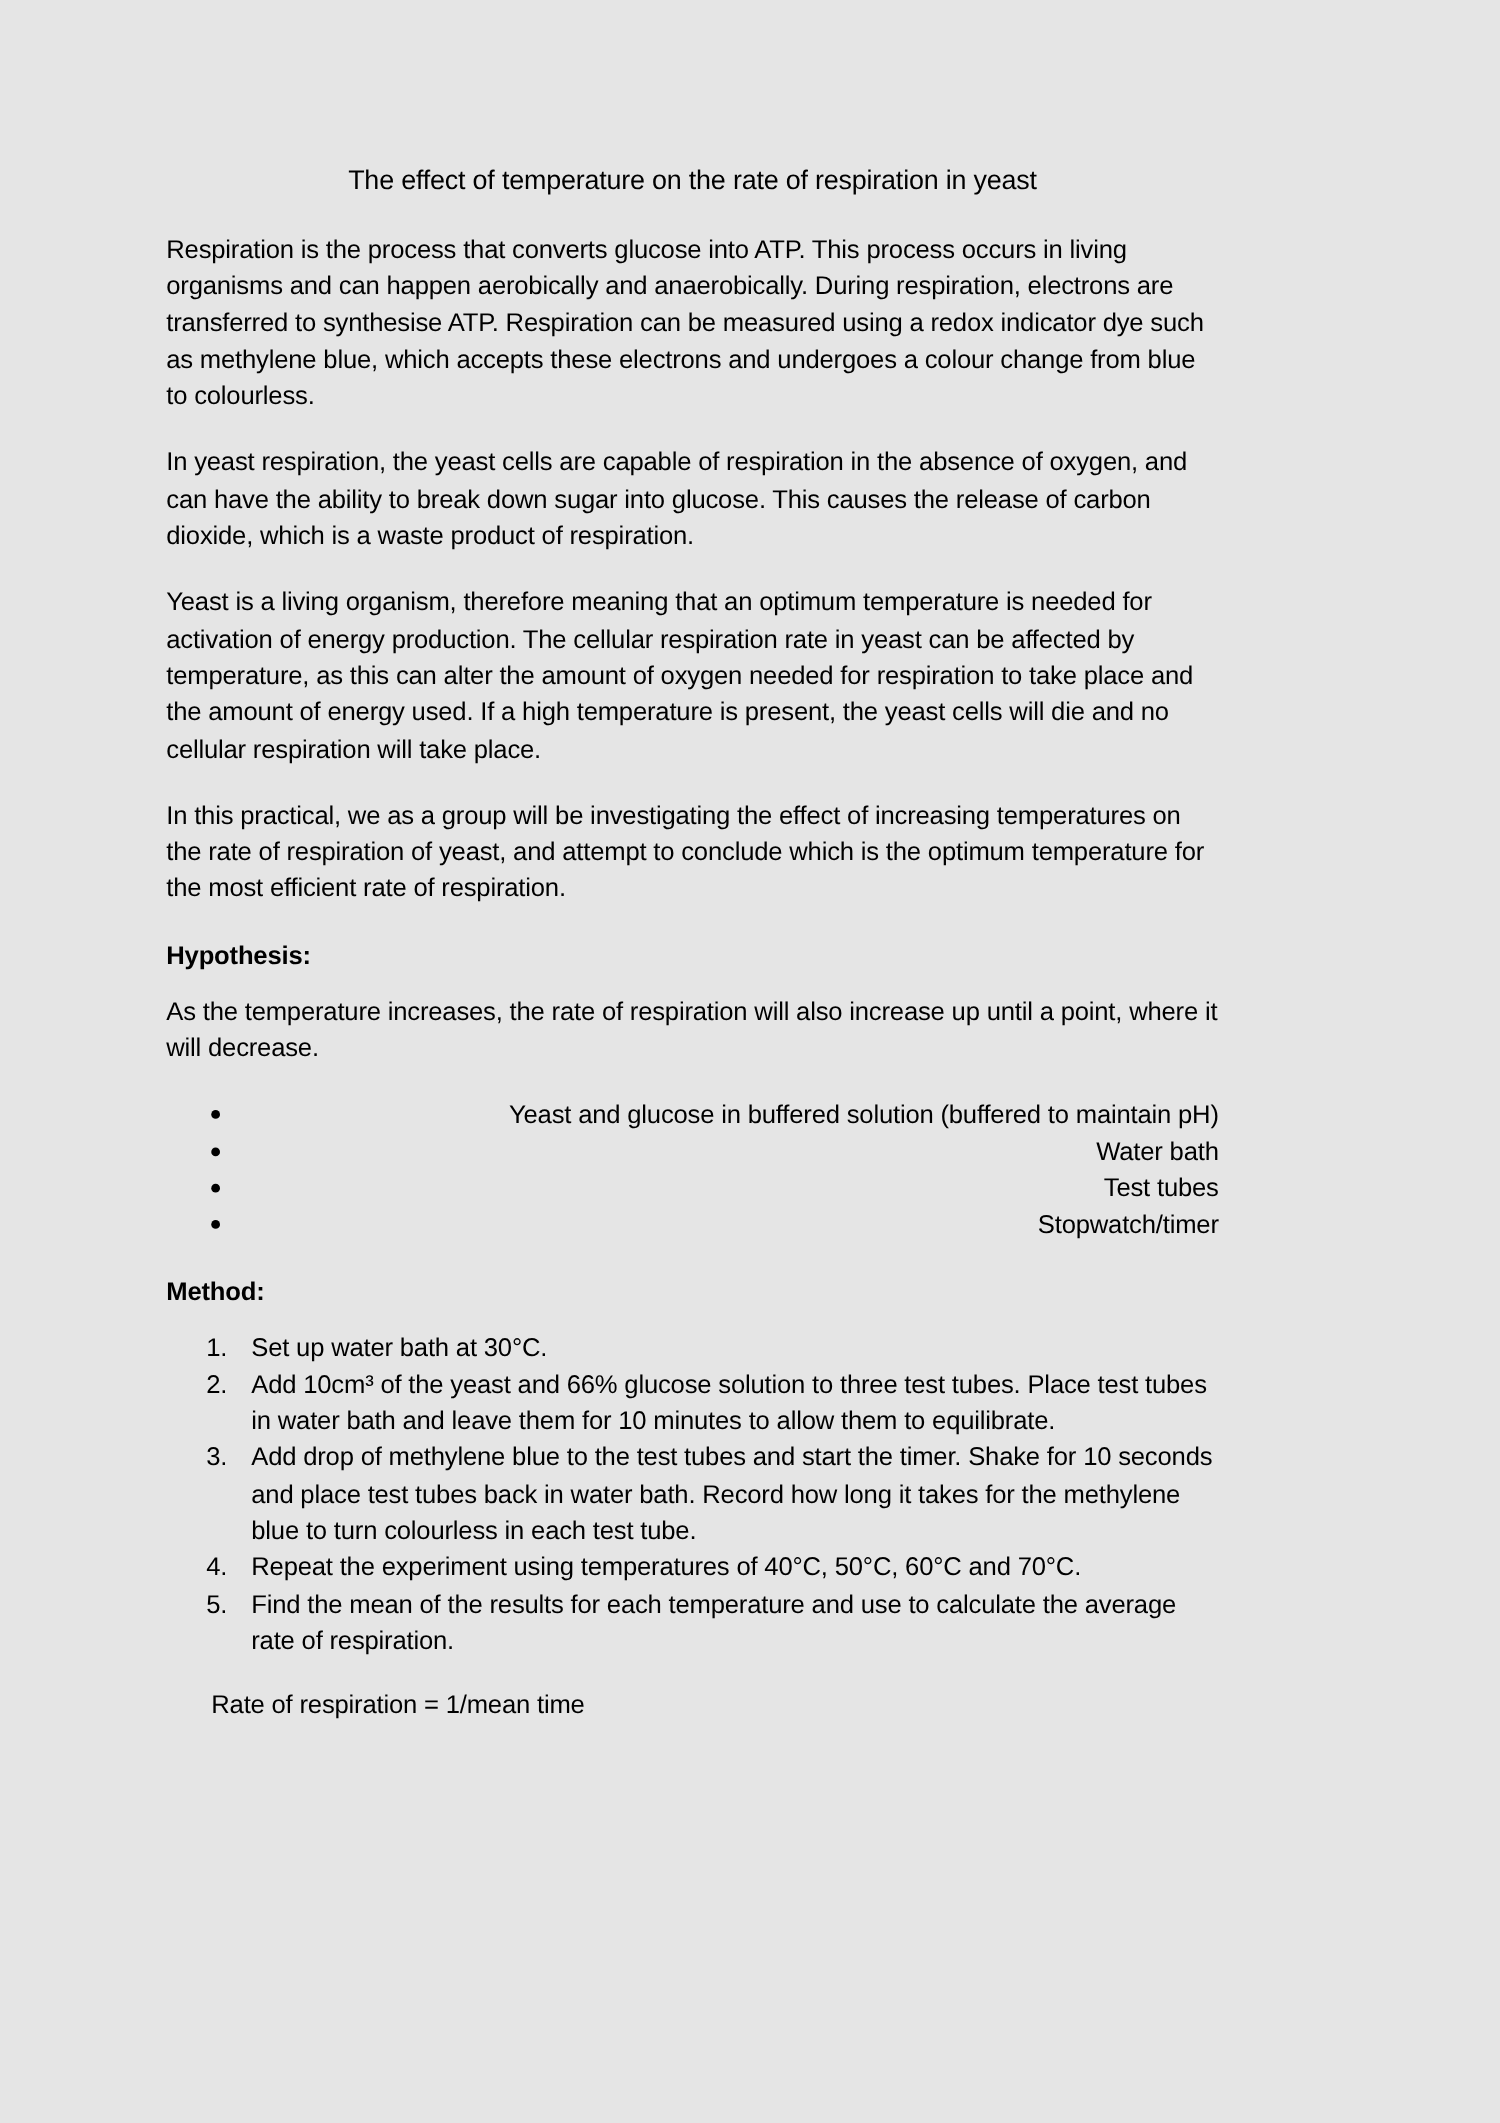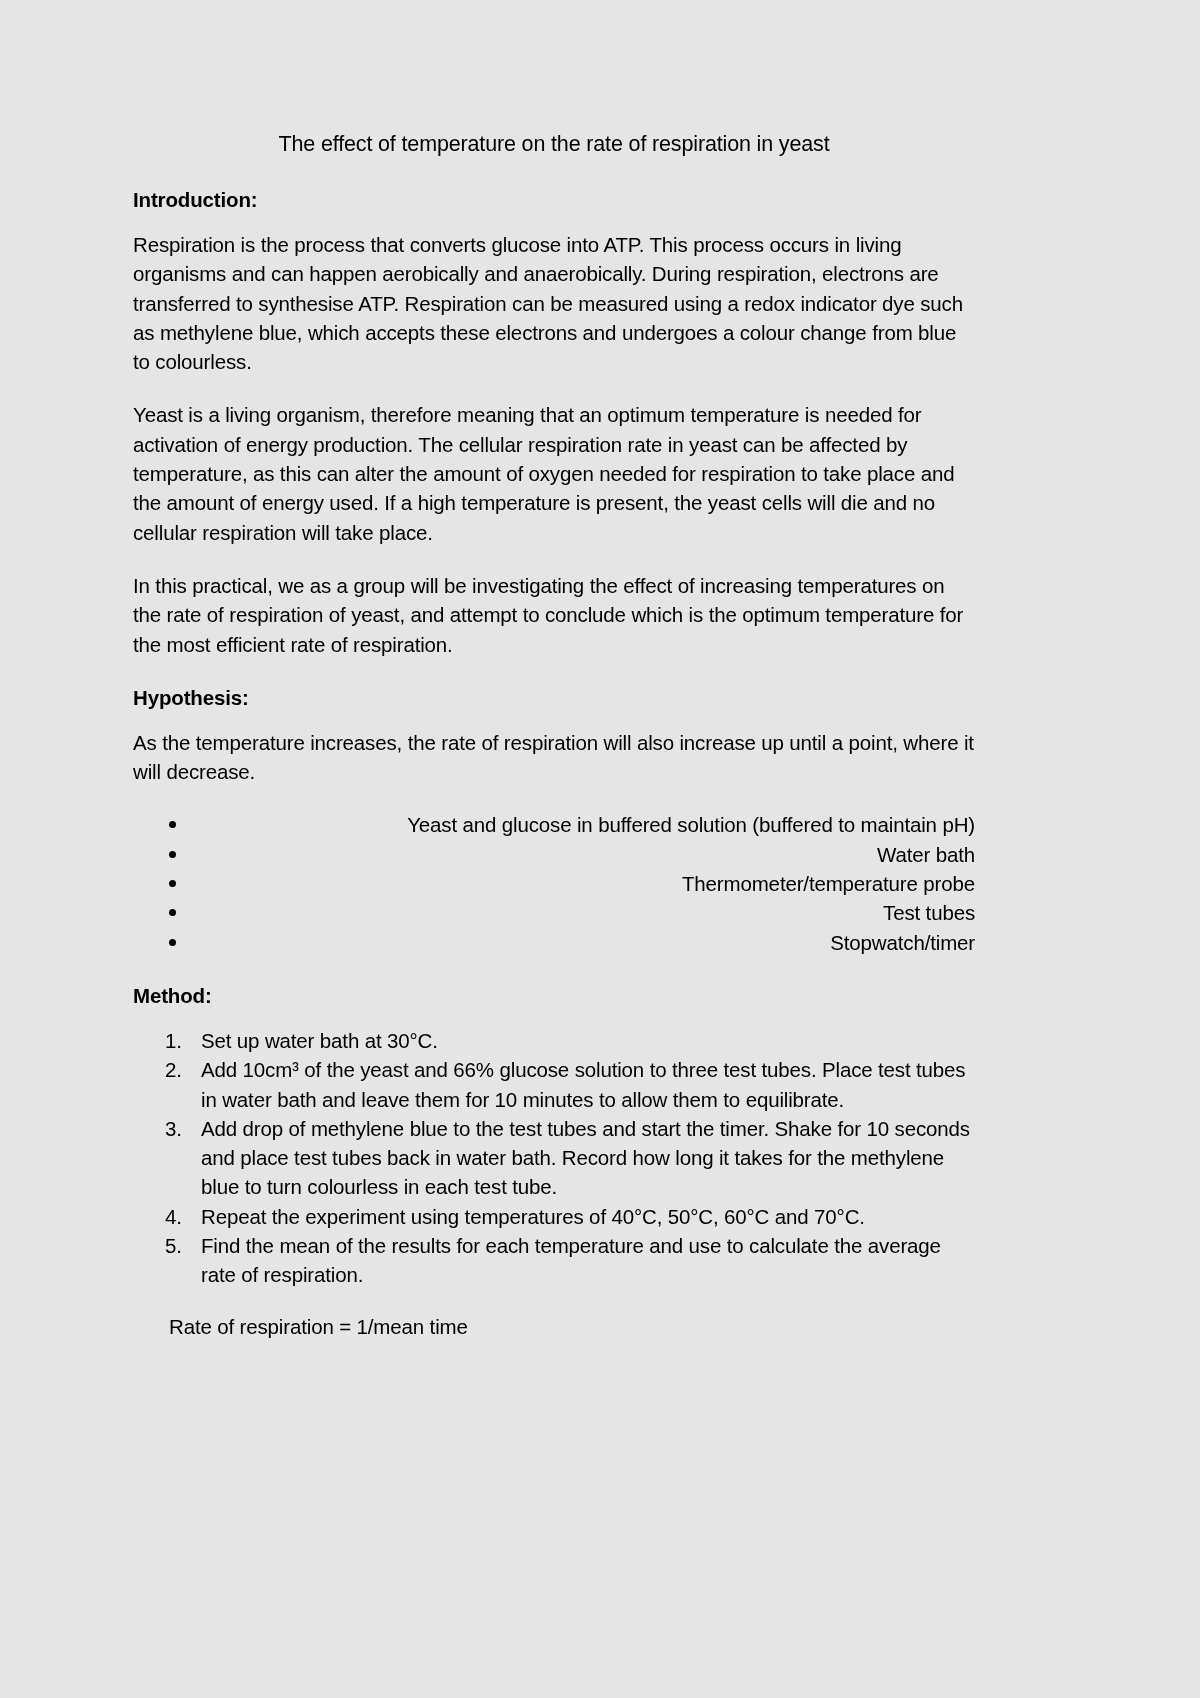--- a/index.html
+++ b/index.html
@@ -99,43 +99,39 @@
   }
 </style>
 </head>
 <body>
 
 <div class="page">
   <div class="doc-body">
 
     <h1 class="doc-title">The effect of temperature on the rate of respiration in yeast</h1>
 
-    <div class="section-heading">Introduction:</div>
 
     <p class="para">Respiration is the process that converts glucose into ATP. This process occurs in living organisms and can happen aerobically and anaerobically. During respiration, electrons are transferred to synthesise ATP. Respiration can be measured using a redox indicator dye such as methylene blue, which accepts these electrons and undergoes a colour change from blue to colourless.</p>
+    <p class="para">In yeast respiration, the yeast cells are capable of respiration in the absence of oxygen, and can have the ability to break down sugar into glucose. This causes the release of carbon dioxide, which is a waste product of respiration.</p>
     <p class="para">Yeast is a living organism, therefore meaning that an optimum temperature is needed for activation of energy production. The cellular respiration rate in yeast can be affected by temperature, as this can alter the amount of oxygen needed for respiration to take place and the amount of energy used. If a high temperature is present, the yeast cells will die and no cellular respiration will take place.</p>
     <p class="para">In this practical, we as a group will be investigating the effect of increasing temperatures on the rate of respiration of yeast, and attempt to conclude which is the optimum temperature for the most efficient rate of respiration.</p>
 
     <div class="section-heading">Hypothesis:</div>
 
     <p class="para">As the temperature increases, the rate of respiration will also increase up until a point, where it will decrease.</p>
 
 
     <ul class="equip-list">
       <li>
         <span class="bullet-dot"></span>
         <span>Yeast and glucose in buffered solution (buffered to maintain pH)</span>
       </li>
       <li>
         <span class="bullet-dot"></span>
         <span>Water bath</span>
-      </li>
-      <li>
-        <span class="bullet-dot"></span>
-        <span>Thermometer/temperature probe</span>
       </li>
       <li>
         <span class="bullet-dot"></span>
         <span>Test tubes</span>
       </li>
       <li>
         <span class="bullet-dot"></span>
         <span>Stopwatch/timer</span>
       </li>
     </ul>

